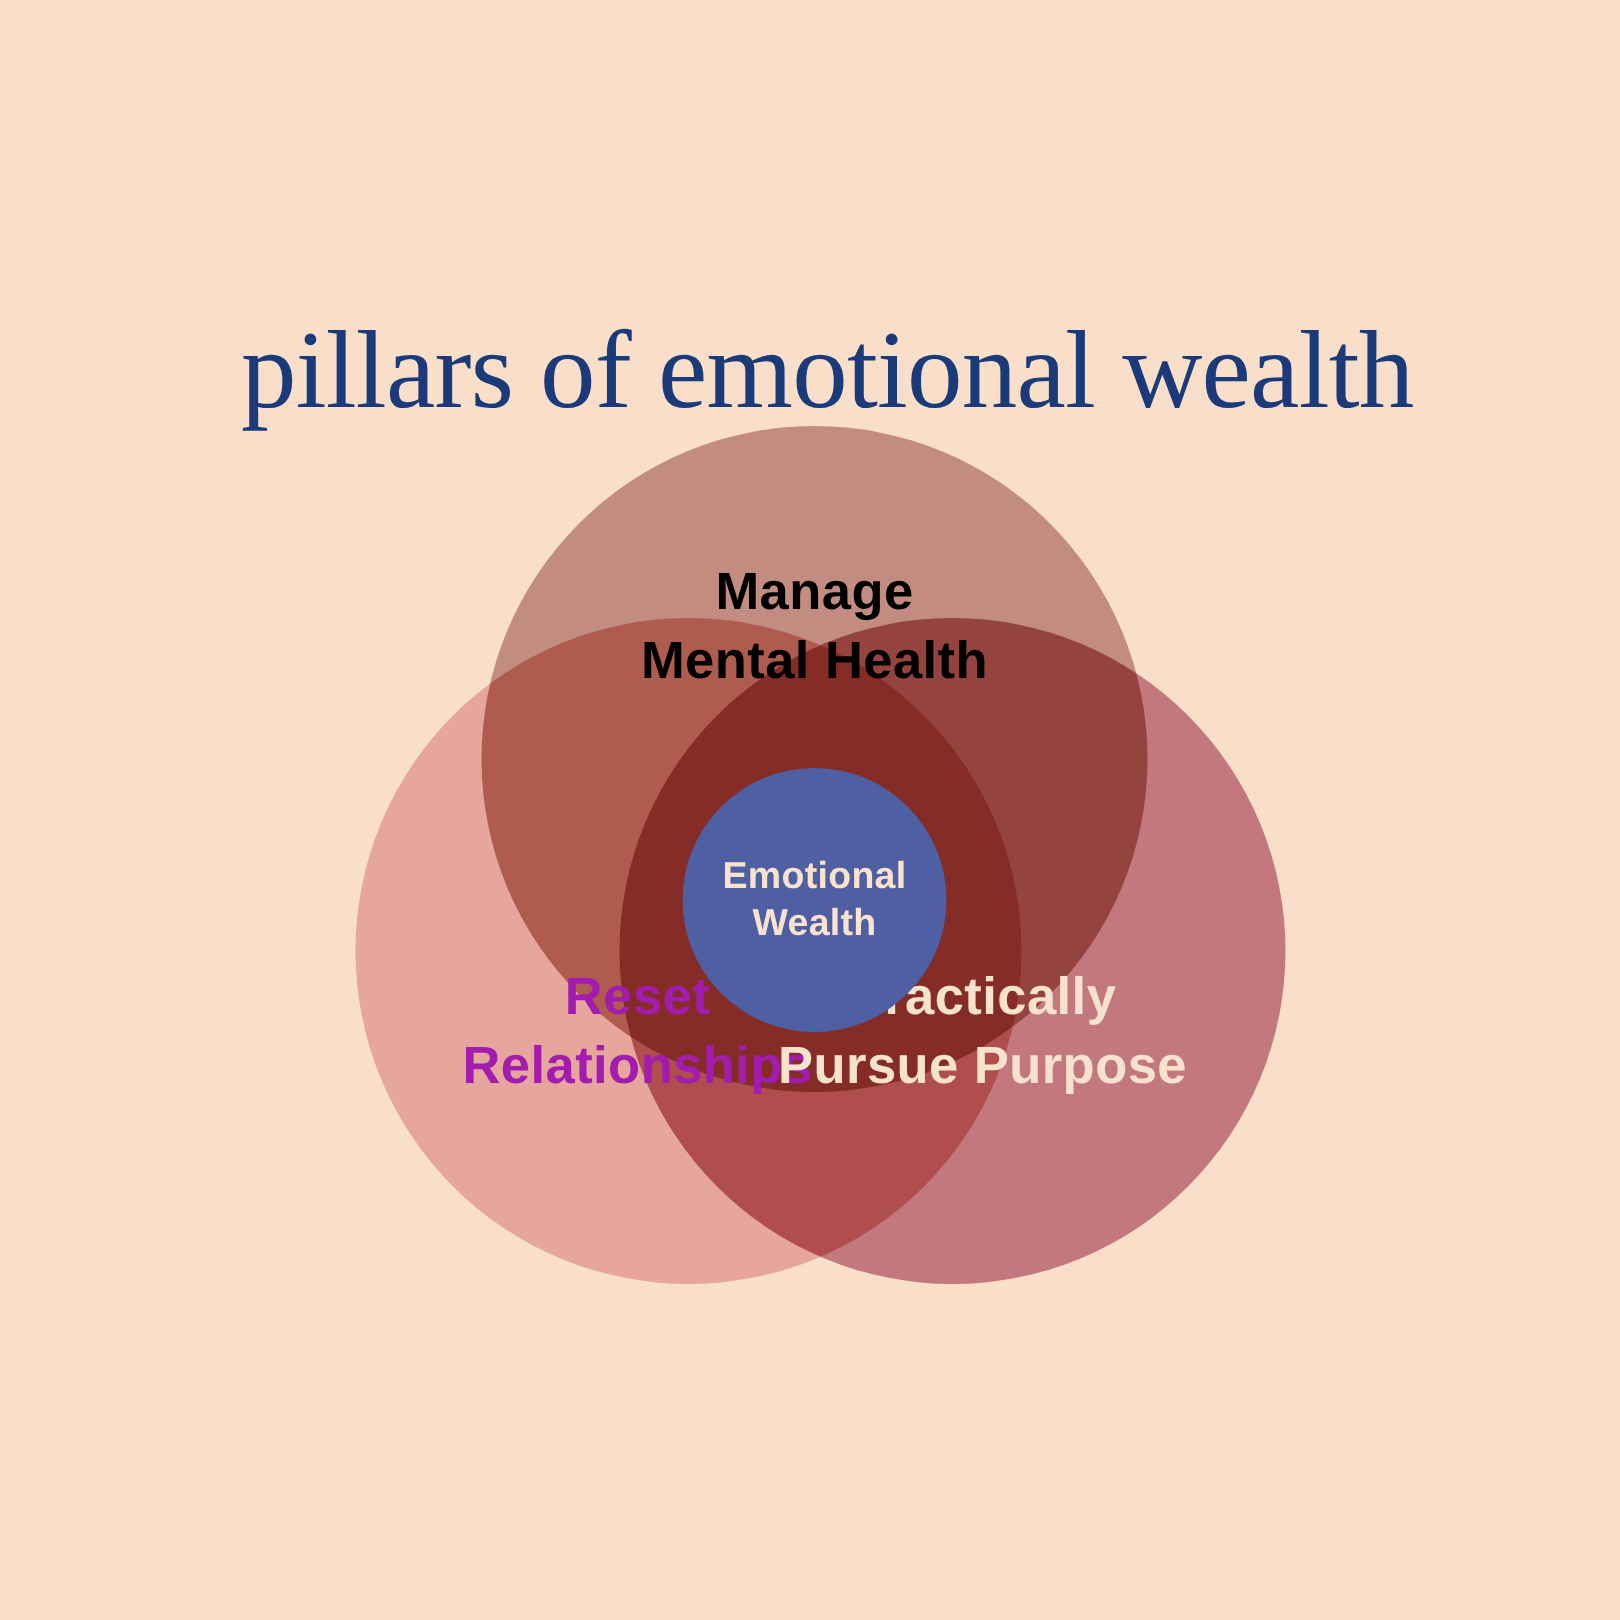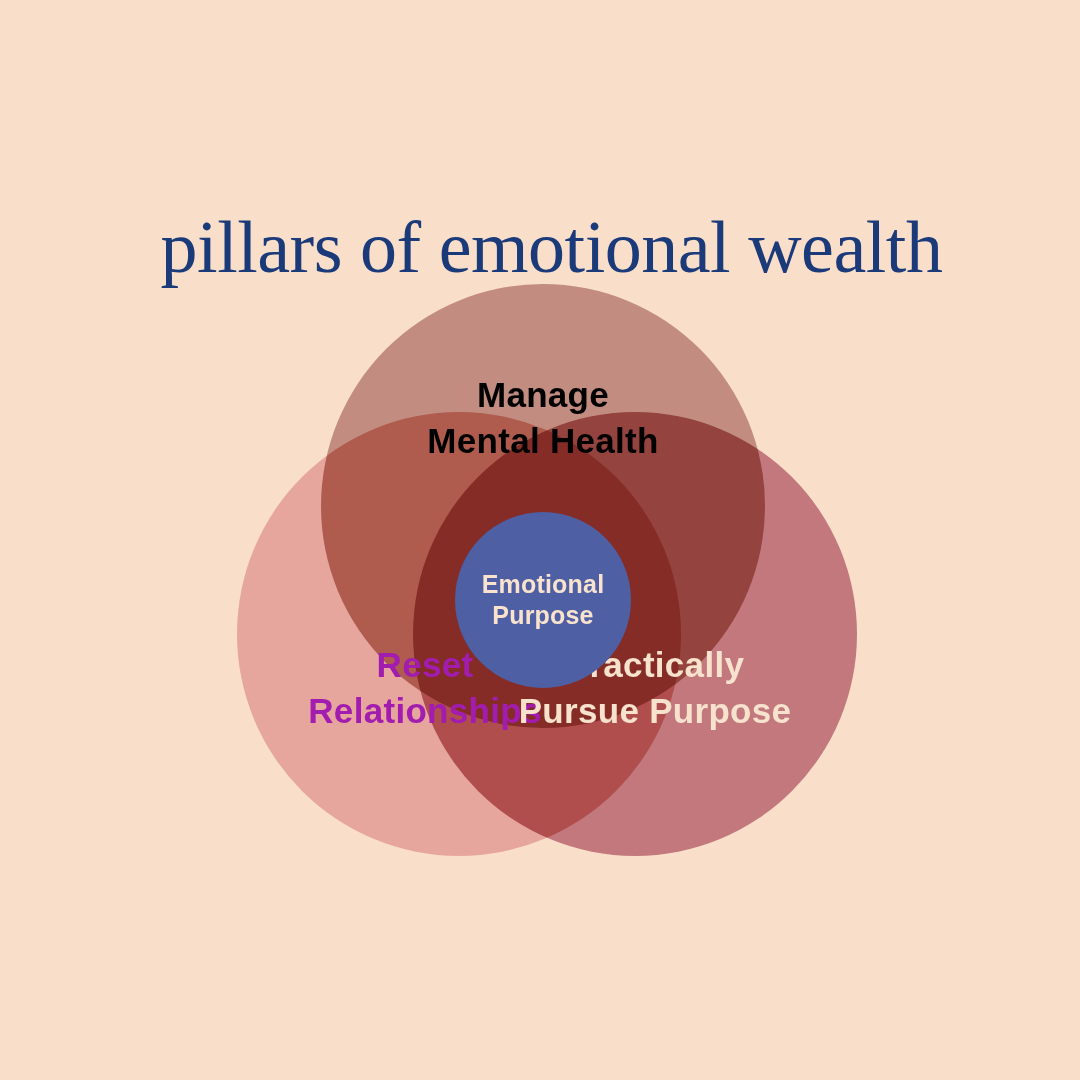--- a/index.html
+++ b/index.html
@@ -165,18 +165,18 @@
 Mental Health</div>
 
     <div class="lobe-label" id="label-left" style="color: #a21caf; text-align: center;">Reset
 Relationships</div>
 
     <div class="lobe-label" id="label-right" style="color: rgb(247, 226, 206);">Practically
 Pursue Purpose</div>
 
     <div id="center-circle" style="background: rgb(78, 95, 163);">
       <div id="label-center" style="color: rgb(249, 227, 207);">Emotional
-Purpose</div>
+Wealth</div>
     </div>
 
   </div>
 
 </div>
 
 </body></html>

